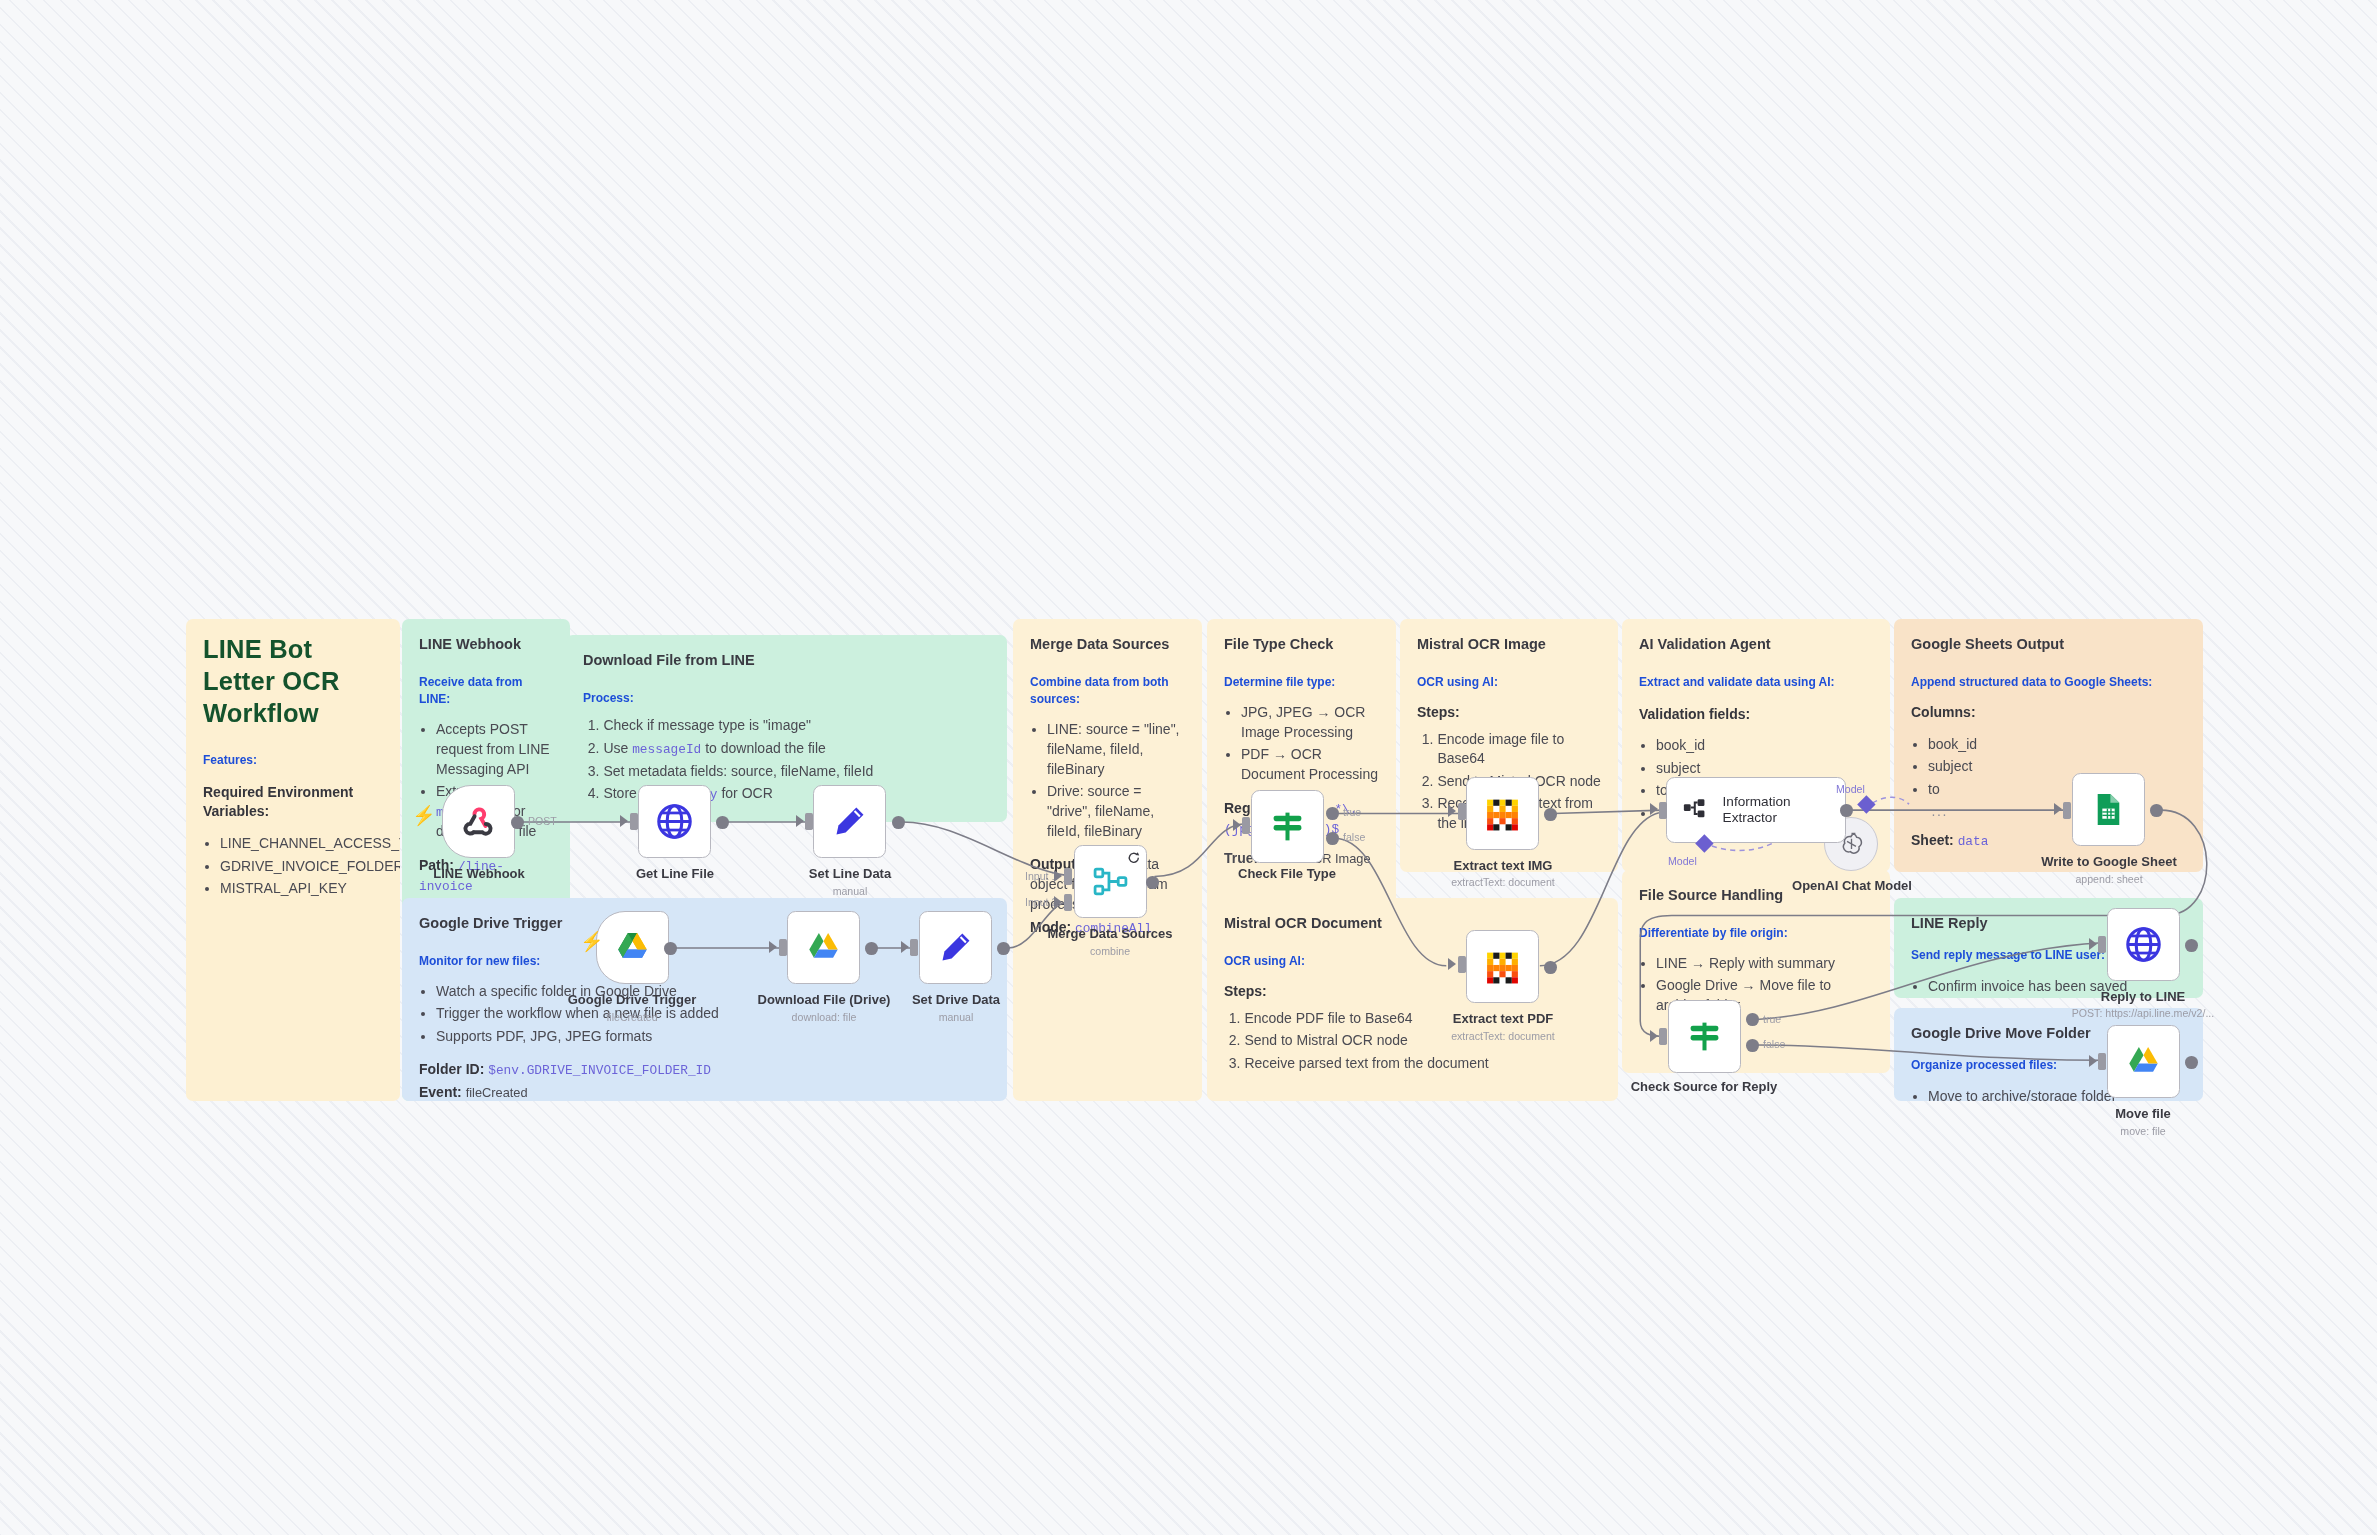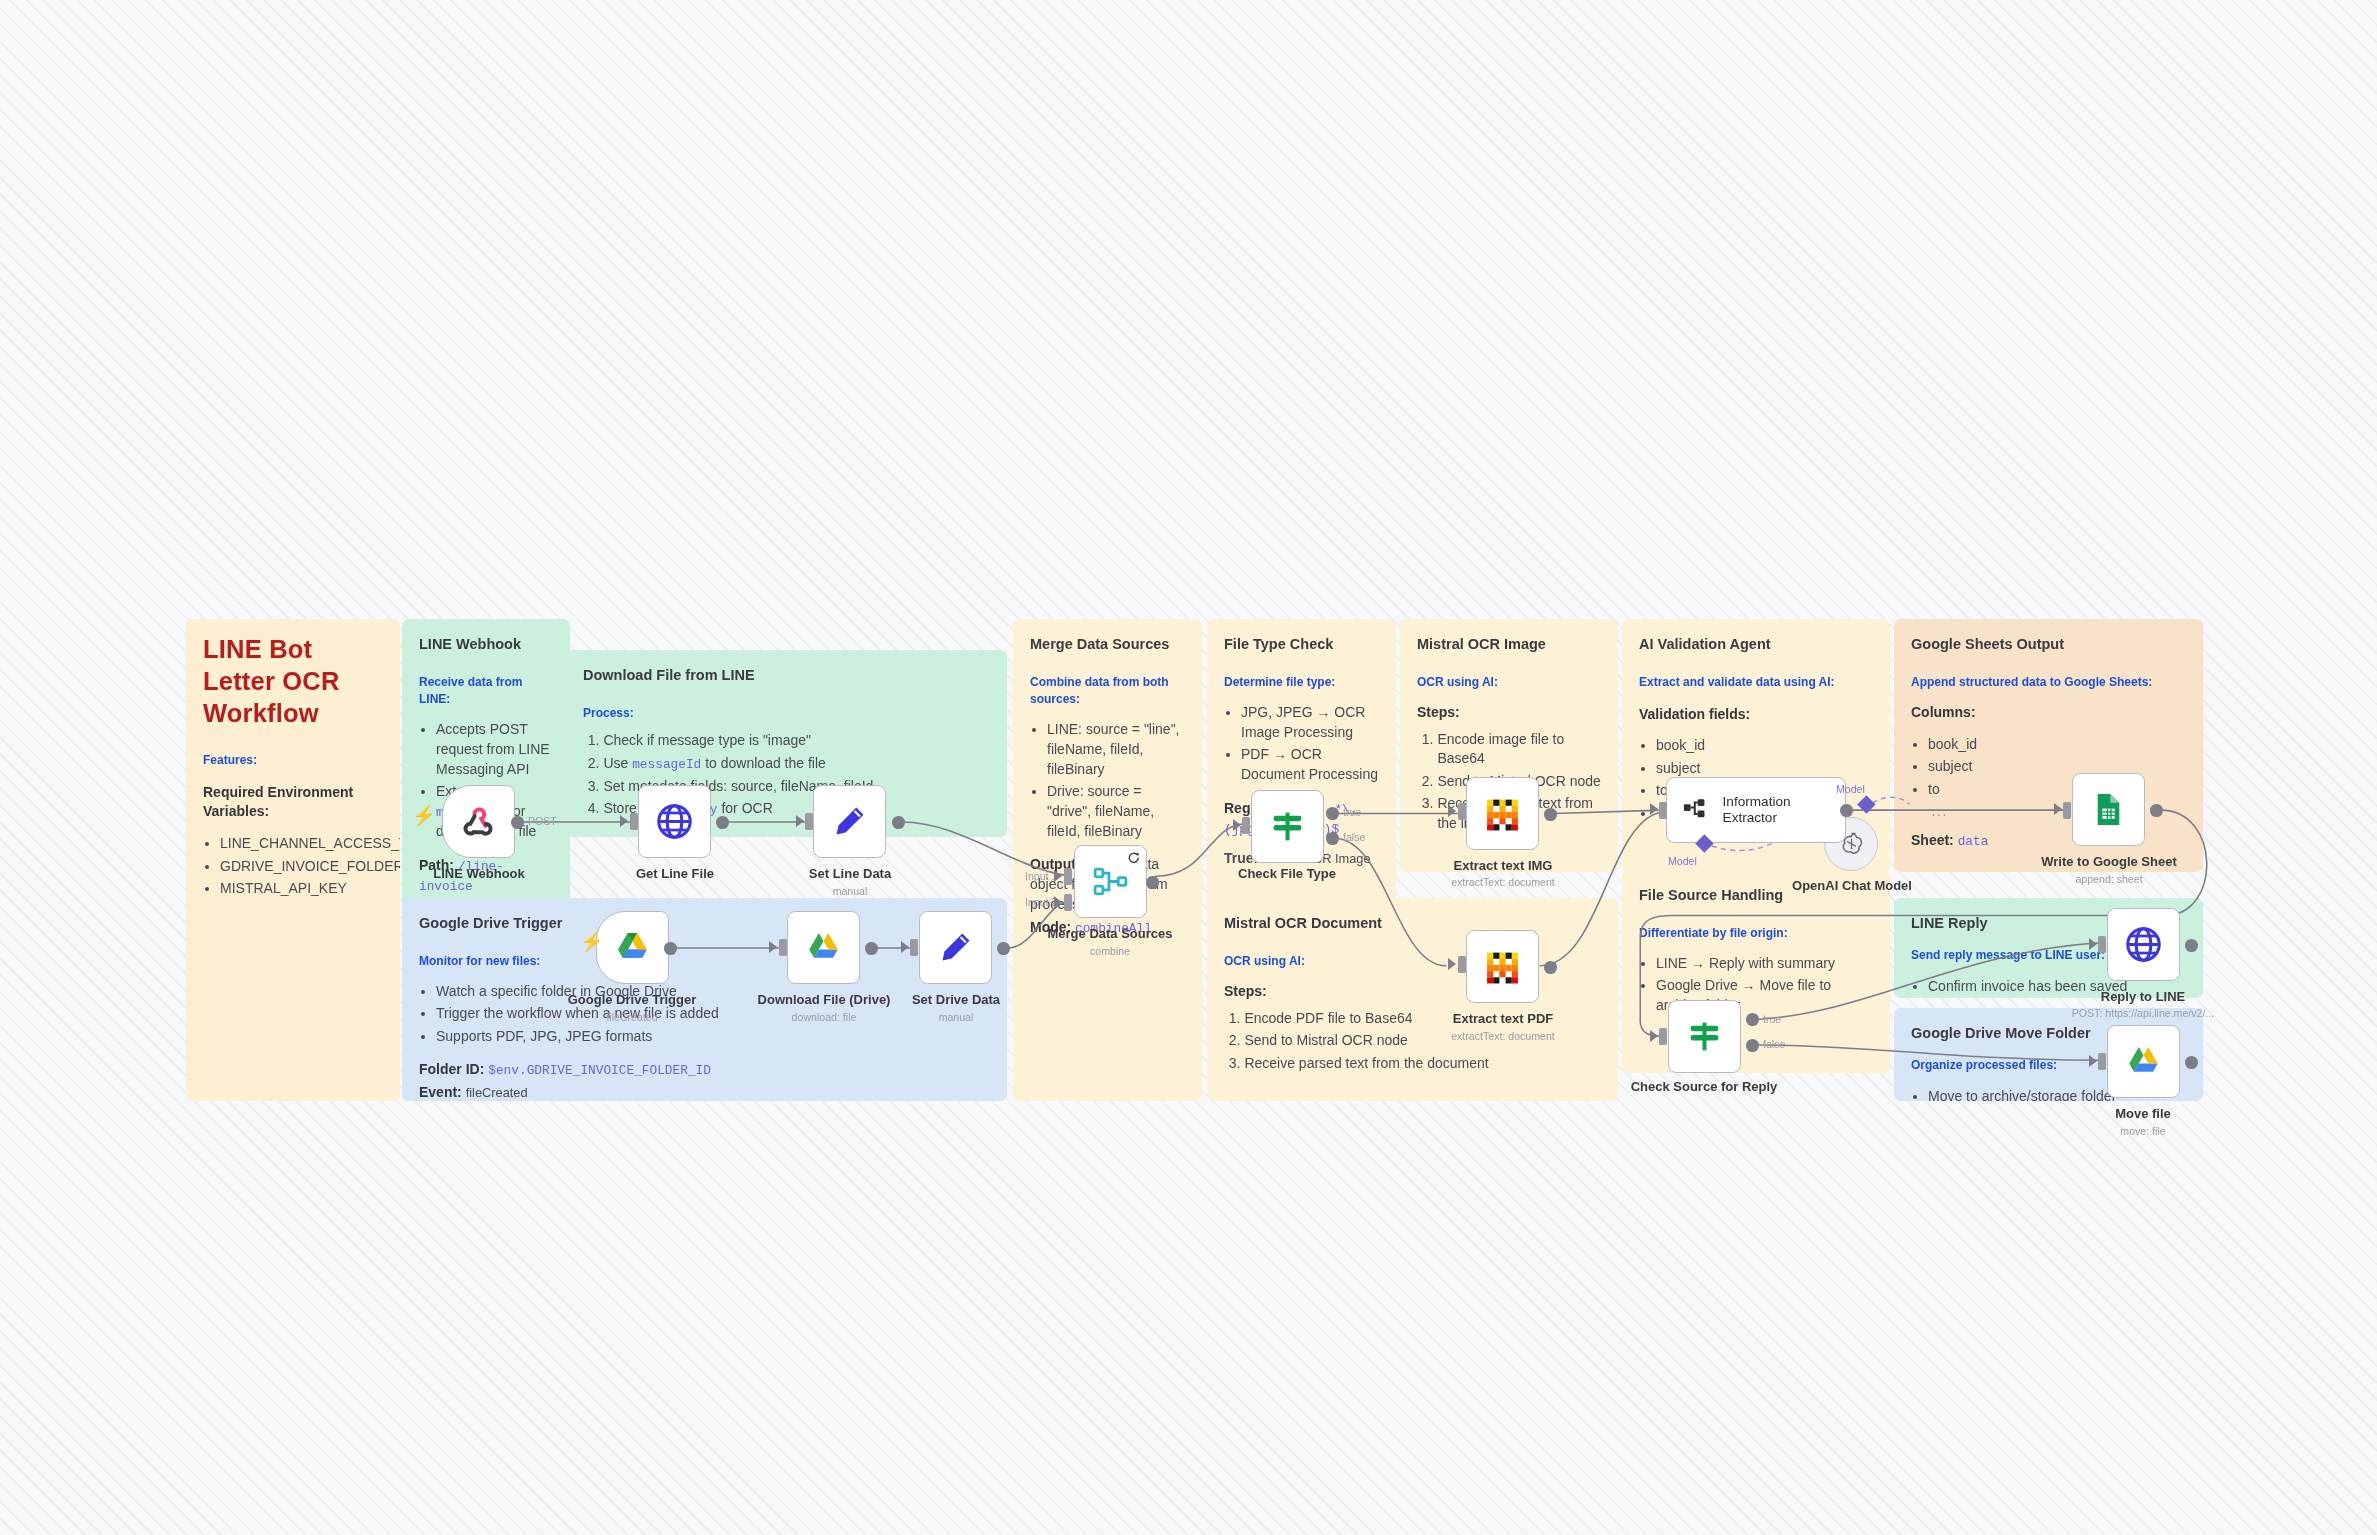--- a/index.html
+++ b/index.html
@@ -31,21 +31,21 @@
     color: #4a4a52;
     overflow: hidden;
   }
   .sticky.yellow  { background:#fdf0d2; }
   .sticky.yellow2 { background:#fdf1d6; }
   .sticky.green   { background:#ccf0de; }
   .sticky.blue    { background:#d6e6f7; }
   .sticky.peach   { background:#f9e3c8; }
 
   .sticky h1 {
-    font-size: 25.5px; font-weight: bold; color: #b91c1c;
+    font-size: 25.5px; font-weight: bold; color: #14532d;
     line-height: 1.25; margin-bottom: 22px; letter-spacing: 0.2px;
   }
   .sticky h2 {
     font-size: 12px; font-weight: bold; color: #1d4ed8;
     margin-bottom: 9.4px;
   }
   .sticky h3 {
     font-size: 14px; font-weight: bold; color: #35353c;
     margin: 13.6px 0 6.8px 0;
   }
@@ -191,21 +191,21 @@
     <ul>
       <li>Accepts POST request from LINE Messaging API</li>
       <li><span>Extracts </span><code>messageId</code><span> for downloading file</span></li>
     </ul>
     <div class="kv">
       <p><b>Path:</b> <code>/line-invoice</code></p>
       <p><b>Method:</b> <code>POST</code></p>
     </div>
   </div>
 
-  <div class="sticky green" style="left:566px; top:650px; width:441px; height:187px;">
+  <div class="sticky green" style="left:566px; top:635px; width:441px; height:187px;">
     <div class="title">Download File from LINE</div>
     <h2>Process:</h2>
     <ol>
       <li>Check if message type is "image"</li>
       <li><span>Use </span><code>messageId</code><span> to download the file</span></li>
       <li>Set metadata fields: source, fileName, fileId</li>
       <li><span>Store </span><code>fileBinary</code><span> for OCR</span></li>
     </ol>
     <div class="kv">
       <p><b>LINE API:</b></p>

